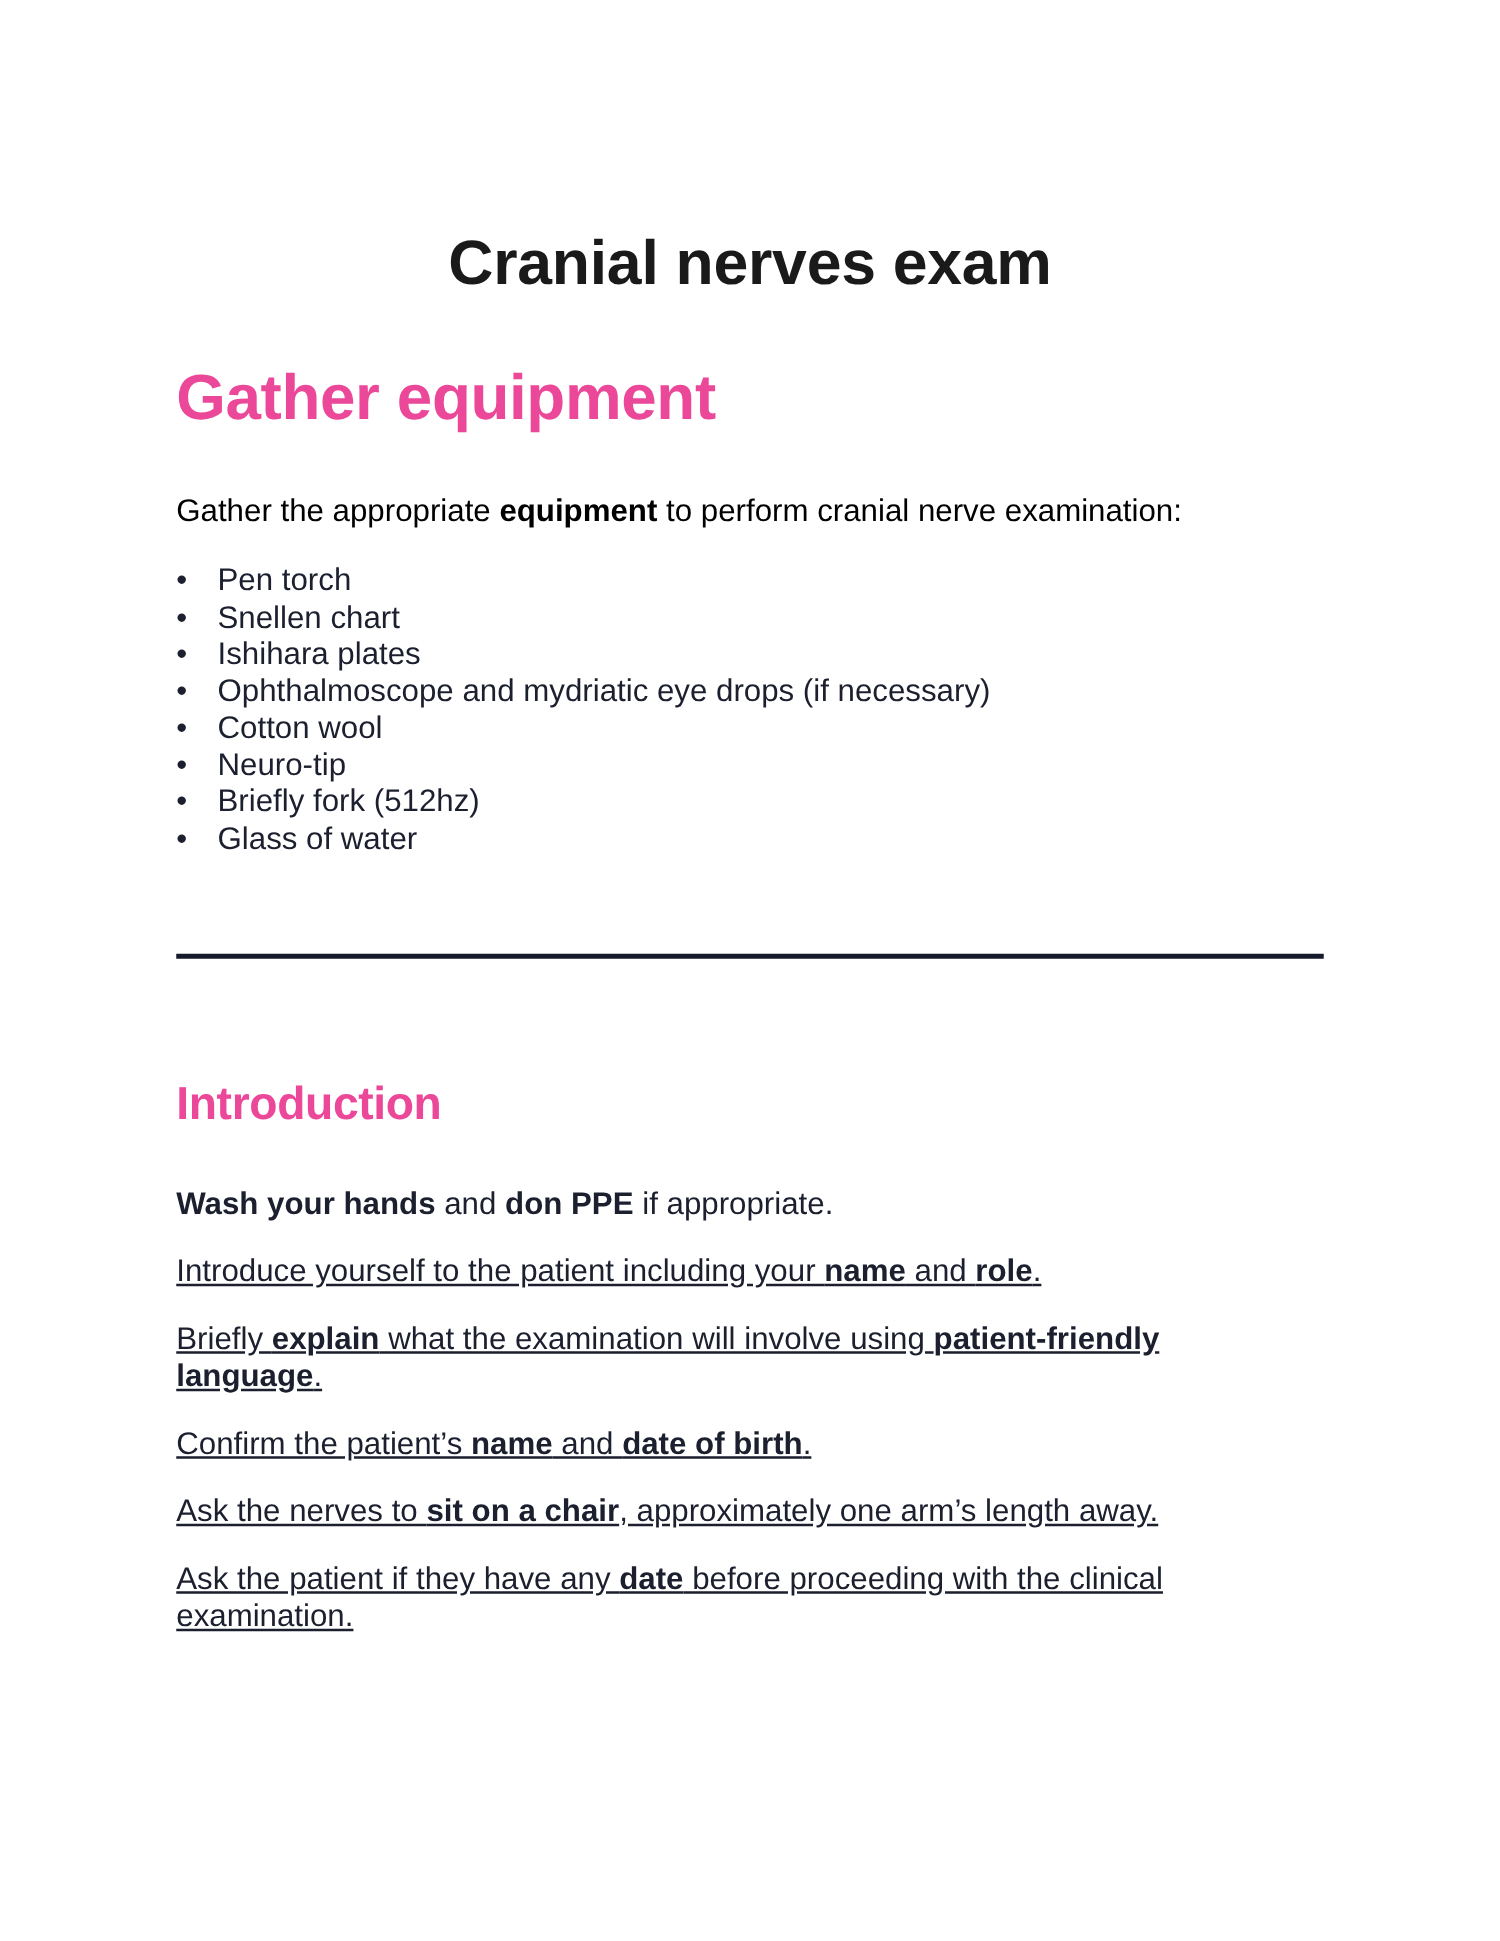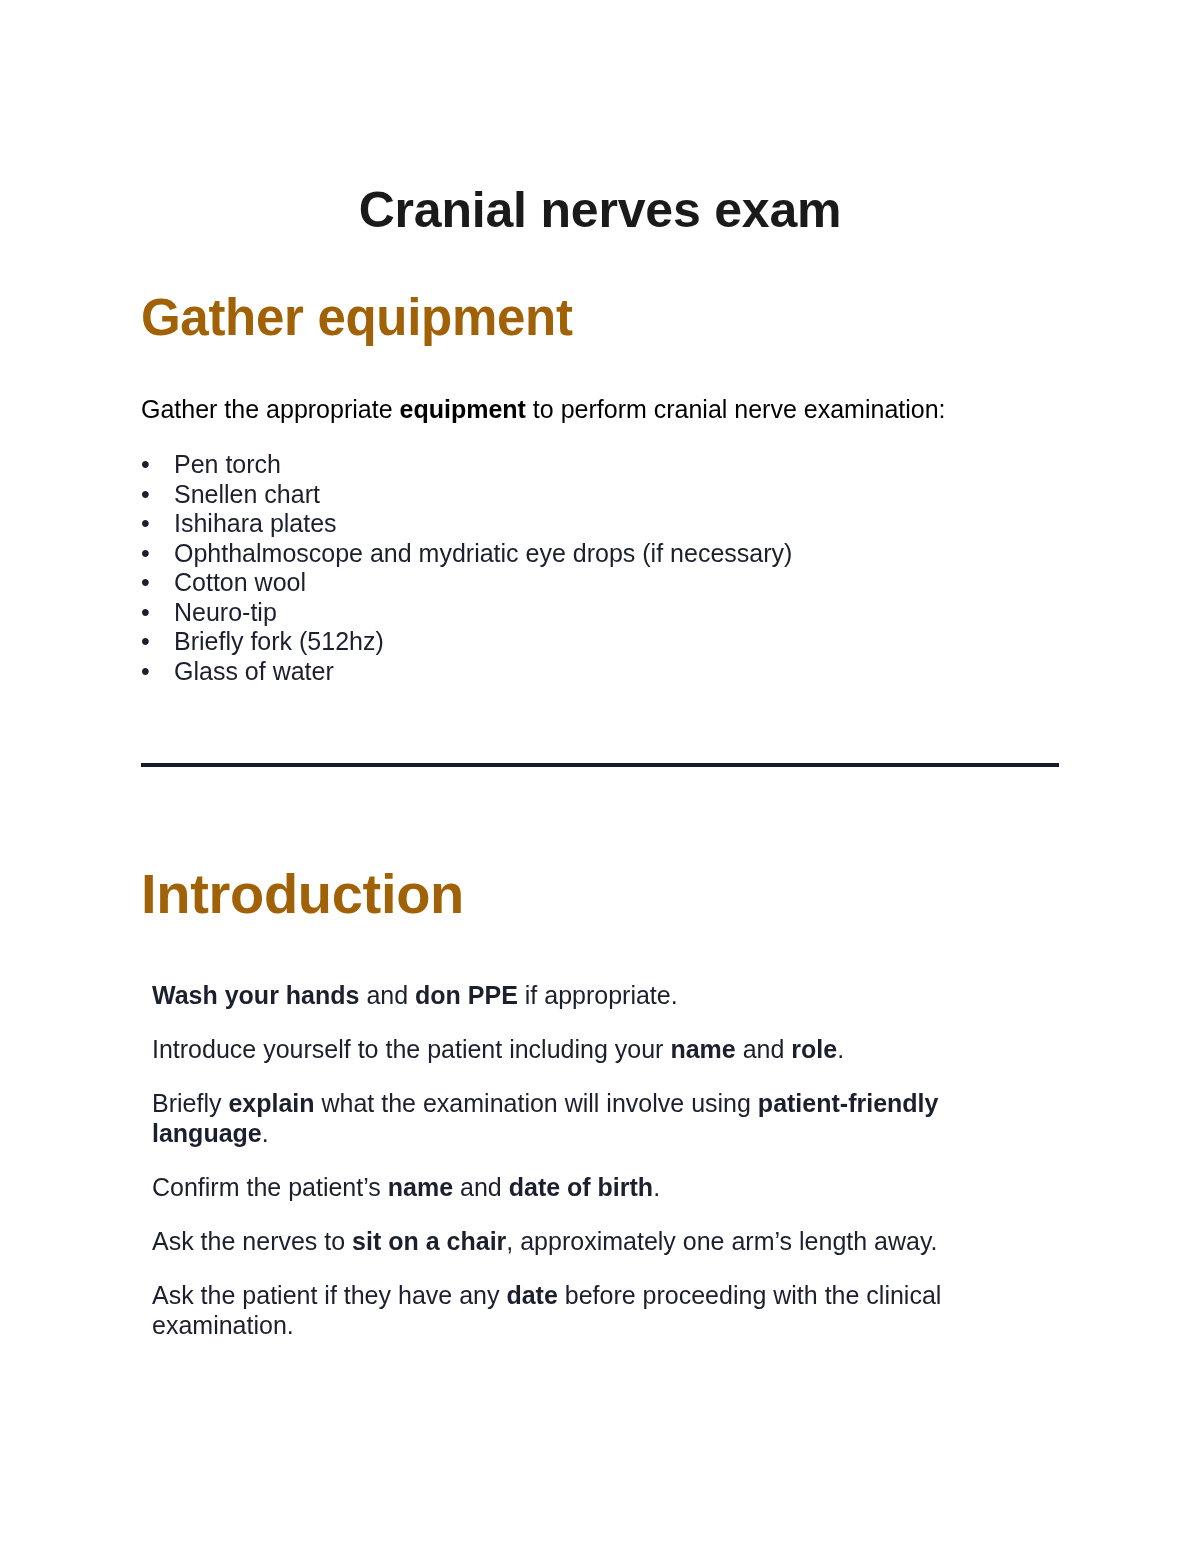--- a/index.html
+++ b/index.html
@@ -41,54 +41,55 @@
     font-weight: bold;
     text-align: center;
     letter-spacing: -0.2px;
     color: #1a1a1a;
   }
 
   
   .section-heading {
     margin: 0;
     font-weight: bold;
-    color: #a16207;
+    color: #ec4899;
     letter-spacing: -0.3px;
     line-height: 1.1;
   }
   .section-heading.gather {
     font-size: 51px;
     padding-top: 52px;
   }
   .section-heading.introduction {
-    font-size: 56px;
+    font-size: 37px;
     padding-top: 0;
   }
 
   
   .body-text {
     font-size: 25px;
     line-height: 30px;
     color: #000000;
     margin: 0;
   }
   .lead-paragraph {
     padding-top: 48px;
     width: 840px;
   }
 
   .para {
     font-size: 25px;
     line-height: 30px;
     color: #1b1f2e;
-    margin: 11px;
+    margin: 0;
     width: 815px;
   }
   .para + .para {
     margin-top: 24px;
+    text-decoration: underline;
   }
 
   b, strong {
     font-weight: bold;
   }
 
   
   .equipment-list {
     list-style: none;
     margin: 0;

